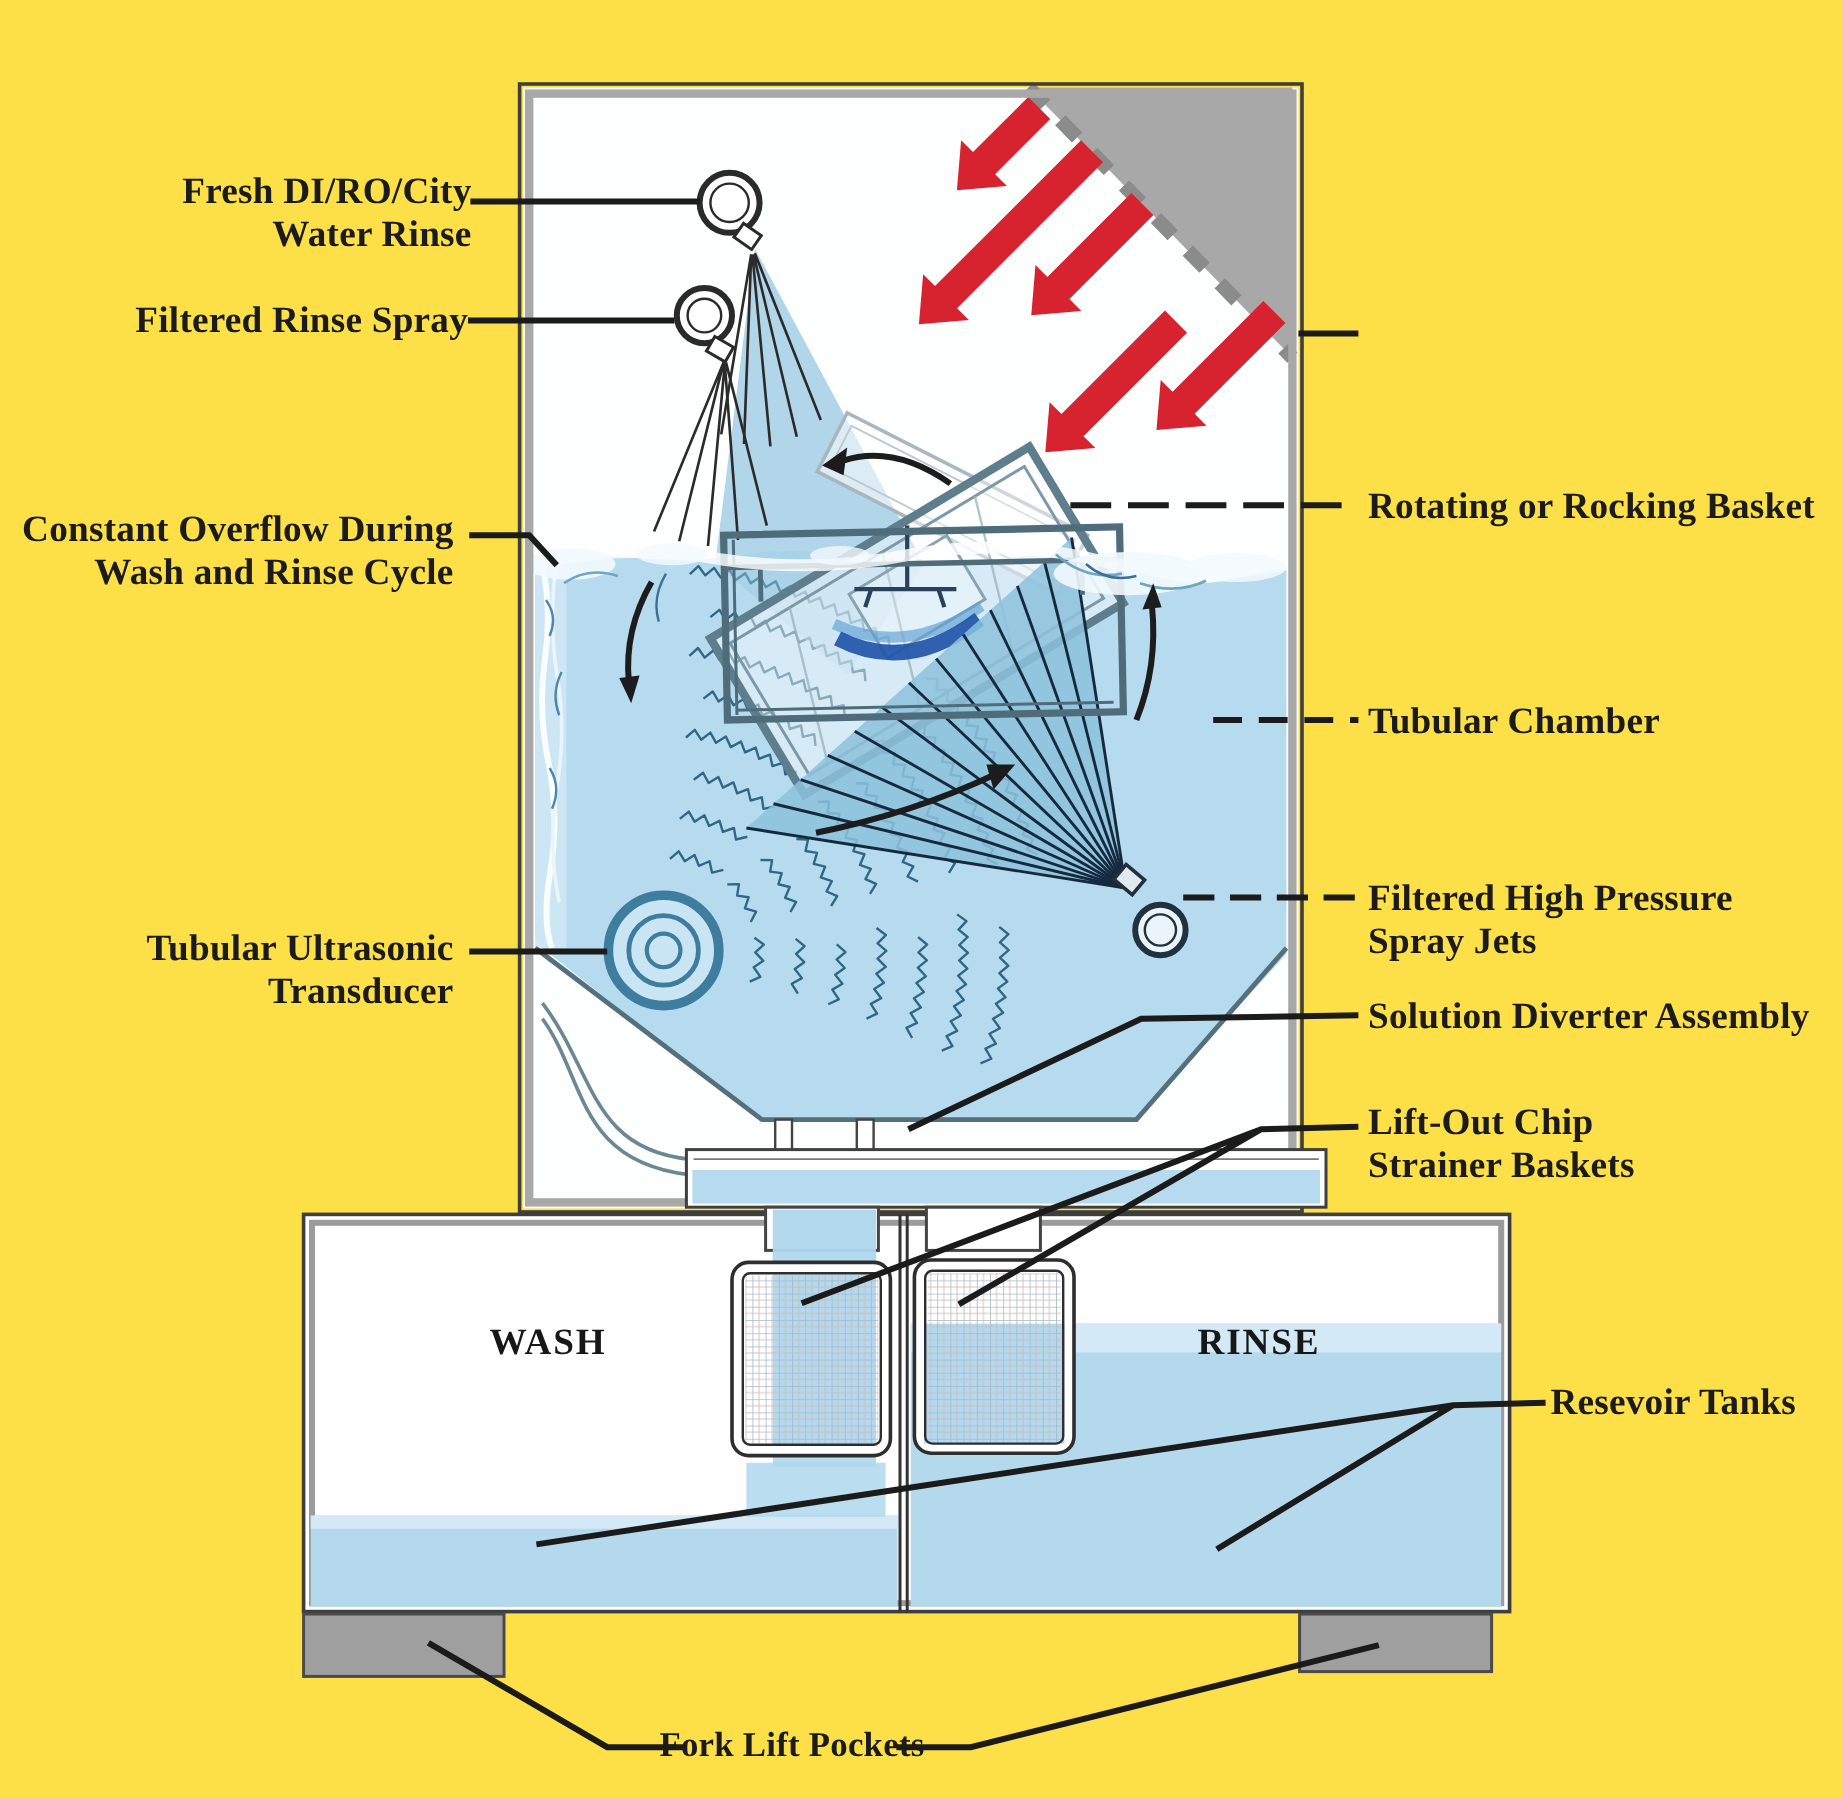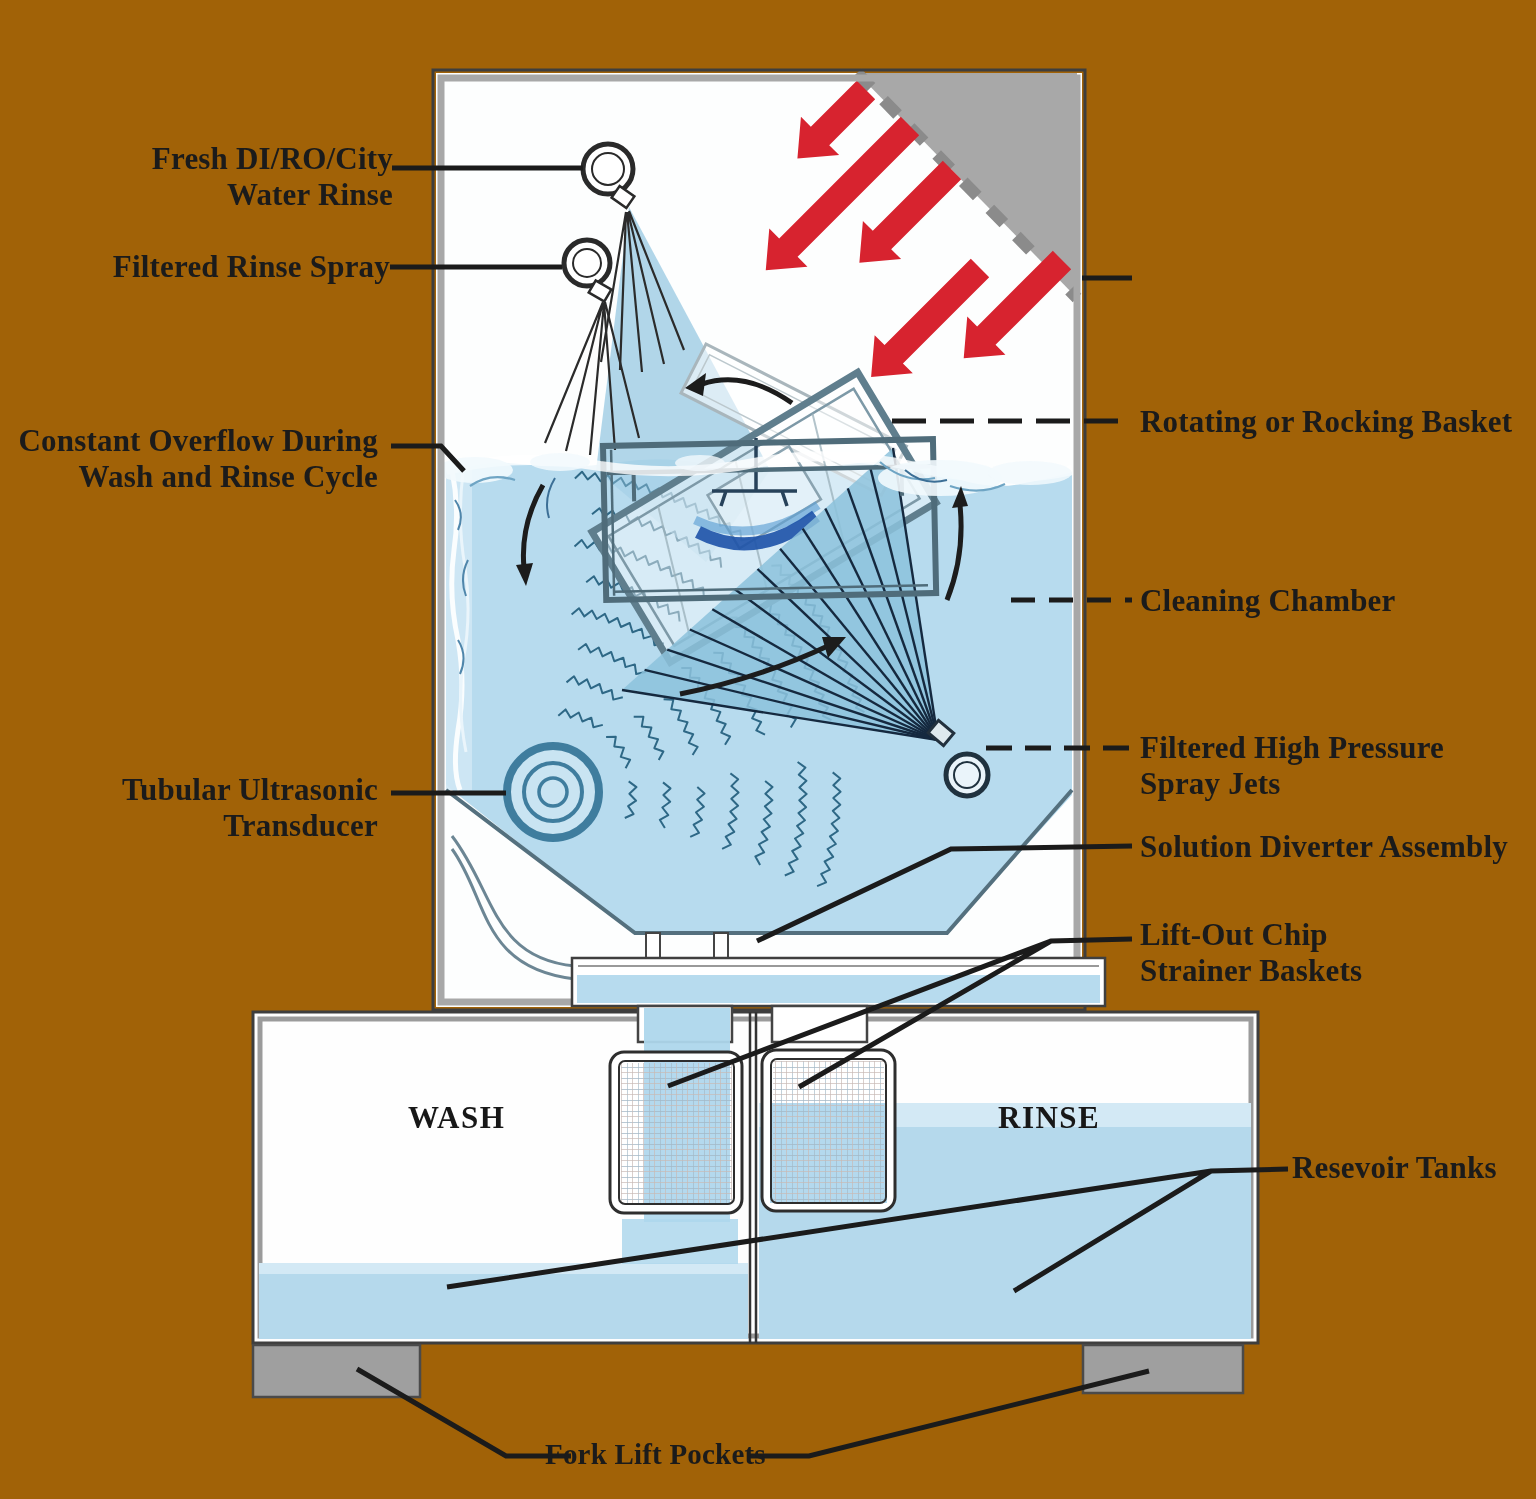--- a/index.html
+++ b/index.html
@@ -1,24 +1,24 @@
 <!DOCTYPE html>
 <html><head>
 <meta charset="utf-8">
 <style>
   html,body{margin:0;padding:0;background:#ffffff;}
-  #stage{position:relative;width:1536px;height:1499px;background:#a16207;overflow:hidden;
+  #stage{position:relative;width:1536px;height:1499px;background:#fde047;overflow:hidden;
          font-family:"Liberation Serif", serif;}
   #machine-svg{position:absolute;left:0;top:0;}
   .lbl{position:absolute;color:#1b1b1b;font-size:31px;font-weight:600;line-height:1.16;
        white-space:pre-line;letter-spacing:.2px;}
   .lbl.right-col{text-align:left;}
   .lbl.left-col{text-align:right;}
   .tank-word{position:absolute;color:#171717;font-size:31px;font-weight:600;letter-spacing:1.5px;}
-  .fork{font-size:29px;text-align:left;}
+  .fork{font-size:29px;text-align:center;}
 </style>
 </head>
 <body>
 
 <div id="stage">
 
 <svg id="machine-svg" width="1536" height="1499" viewBox="0 0 1536 1499">
   <defs>
     <pattern id="mesh" width="11" height="11" patternUnits="userSpaceOnUse">
       <path d="M11 0 H0 V11" fill="none" stroke="#a3b8c6" stroke-width="1.3"></path>
@@ -276,21 +276,21 @@
 
 <div class="lbl left-col" style="right:1143px; top:141px;">Fresh DI/RO/City
 Water Rinse</div>
 <div class="lbl left-col" style="right:1146px; top:249px;">Filtered Rinse Spray</div>
 <div class="lbl left-col" style="right:1158px; top:423px;">Constant Overflow During
 Wash and Rinse Cycle</div>
 <div class="lbl left-col" style="right:1158px; top:772px;">Tubular Ultrasonic
 Transducer</div>
 
 <div class="lbl right-col" style="left:1140px; top:404px;">Rotating or Rocking Basket</div>
-<div class="lbl right-col" style="left:1140px; top:583px;">Cleaning Chamber</div>
+<div class="lbl right-col" style="left:1140px; top:583px;">Tubular Chamber</div>
 <div class="lbl right-col" style="left:1140px; top:730px;">Filtered High Pressure
 Spray Jets</div>
 <div class="lbl right-col" style="left:1140px; top:829px;font-family:Liberation Serif, serif;">Solution Diverter Assembly</div>
 <div class="lbl right-col" style="left:1140px; top:917px;">Lift-Out Chip
 Strainer Baskets</div>
 <div class="lbl right-col" style="left:1292px; top:1150px;">Resevoir Tanks</div>
 
 <div class="lbl fork" style="left:545px; top:1438px; width:230px;">Fork Lift Pockets</div>
 
 <div class="tank-word" style="left:408px; top:1100px;">WASH</div>

